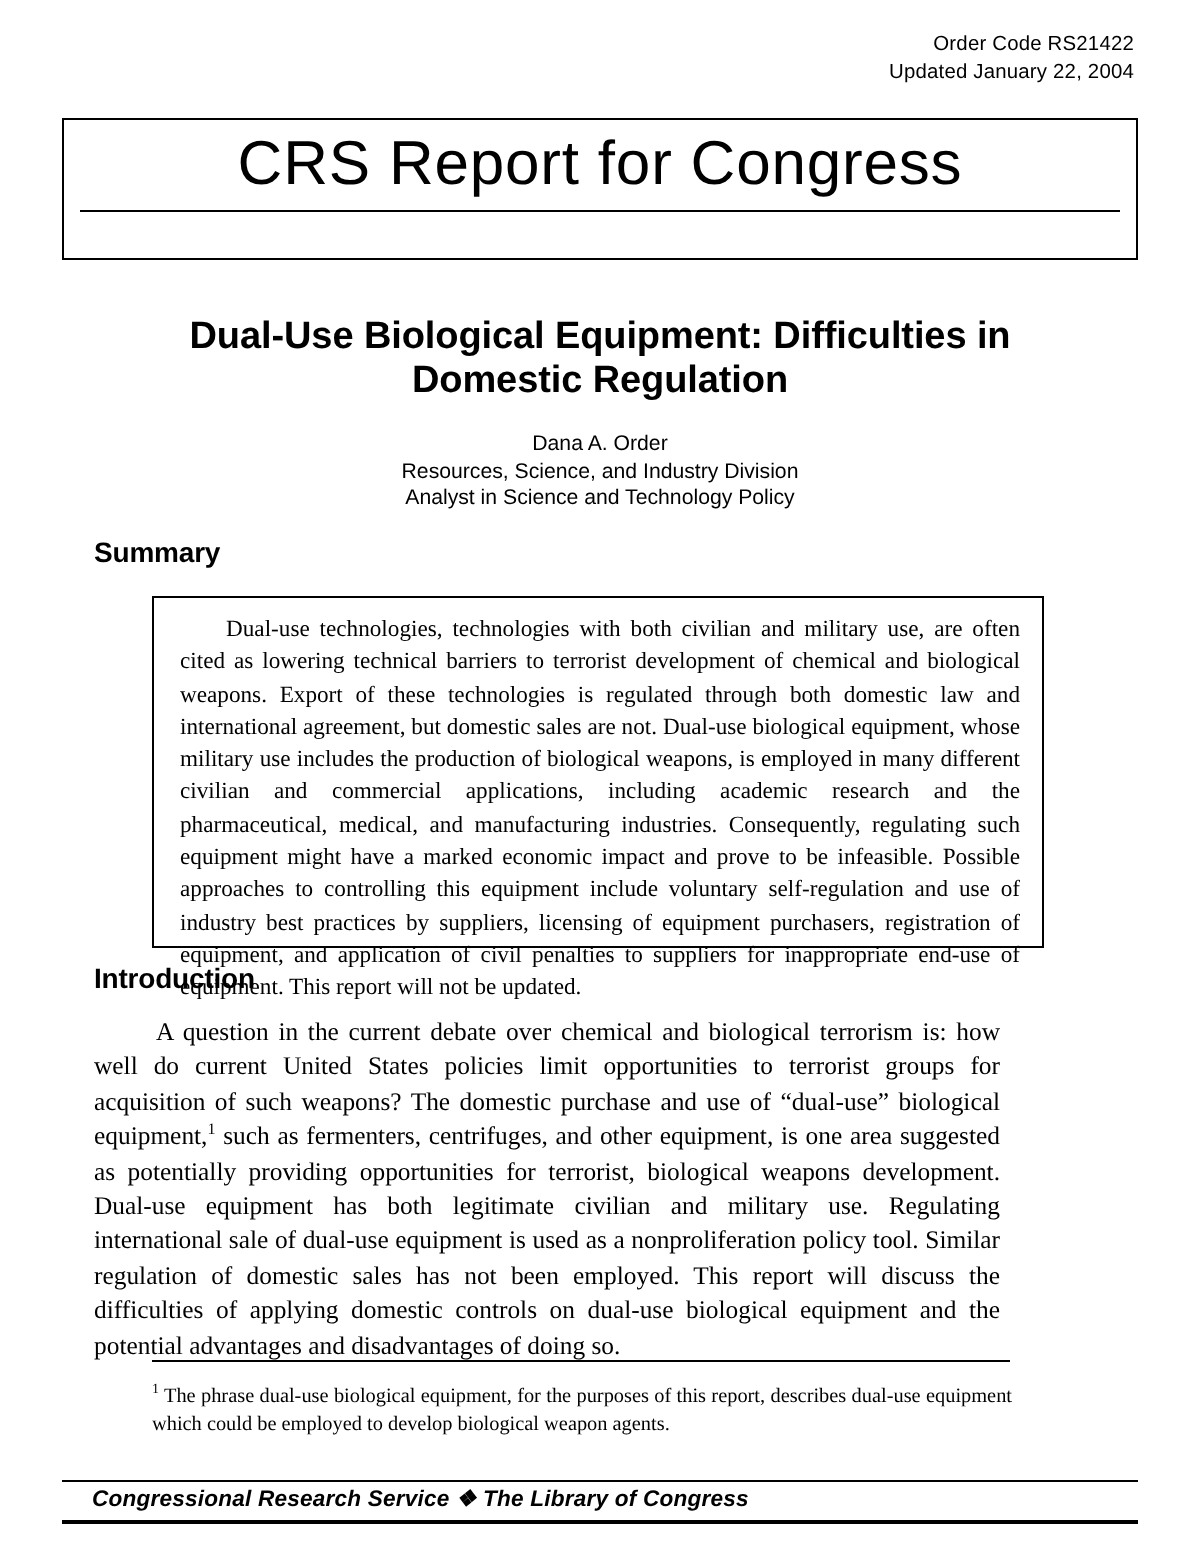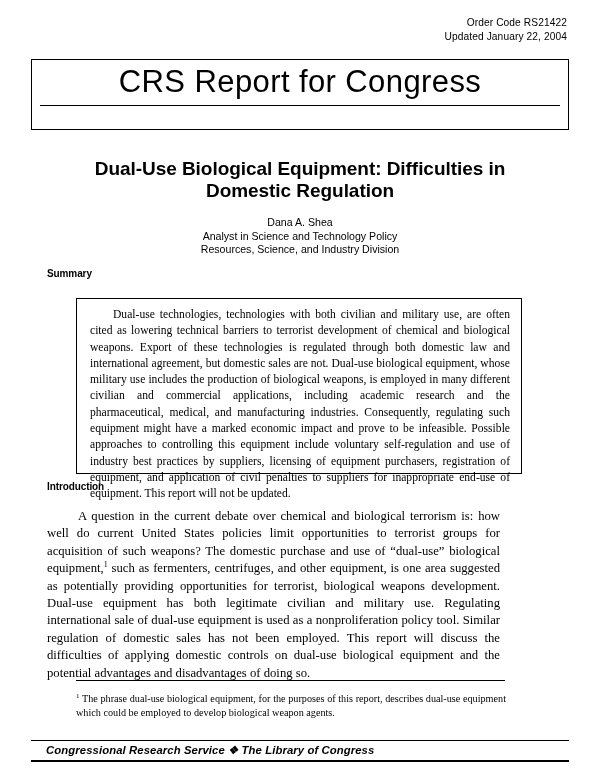--- a/index.html
+++ b/index.html
@@ -101,21 +101,21 @@
     font-family: "Liberation Sans", sans-serif;
     font-size: 10.6px;
     line-height: 13.6px;
   }
 
   
   .sec-heading {
     position: absolute;
     left: 47px;
     font-family: "Liberation Sans", sans-serif;
-    font-size: 10px;
+    font-size: 14px;
     font-weight: bold;
     letter-spacing: -0.1px;
   }
   .sec-summary { top: 268px; }
   .sec-intro   { top: 481px; }
 
   
   .summary-box {
     position: absolute;
     left: 76px;
@@ -219,23 +219,23 @@
   </div>
 
   <div class="banner">
     <div class="banner-title">CRS Report for Congress</div>
     <div class="banner-rule"></div>
   </div>
 
   <div class="doc-title">Dual-Use Biological Equipment: Difficulties in Domestic Regulation</div>
 
   <div class="author-block">
-    <div>Dana A. Shea</div>
+    <div>Dana A. Order</div>
+    <div>Resources, Science, and Industry Division</div>
     <div>Analyst in Science and Technology Policy</div>
-    <div>Resources, Science, and Industry Division</div>
   </div>
 
   <div class="sec-heading sec-summary">Summary</div>
   <div class="summary-box">
     <div class="summary-text">Dual-use technologies, technologies with both civilian and military use, are often cited as lowering technical barriers to terrorist development of chemical and biological weapons.  Export of these technologies is regulated through both domestic law and international agreement, but domestic sales are not.  Dual-use biological equipment, whose military use includes the production of biological weapons, is employed in many different civilian and commercial applications, including academic research and the pharmaceutical, medical, and manufacturing industries.  Consequently, regulating such equipment might have a marked economic impact and prove to be infeasible.  Possible approaches to controlling this equipment include voluntary self-regulation and use of industry best practices by suppliers, licensing of equipment purchasers, registration of equipment, and application of civil penalties to suppliers for inappropriate end-use of equipment.  This report will not be updated.</div>
   </div>
 
   <div class="sec-heading sec-intro">Introduction</div>
   <div class="body-para"><span>A question in the current debate over chemical and biological terrorism is: how well do current United States policies limit opportunities to terrorist groups for acquisition of such weapons?  The domestic purchase and use of “dual-use” biological equipment,</span><sup>1</sup><span> such as fermenters, centrifuges, and other equipment, is one area suggested as potentially providing opportunities for terrorist, biological weapons development.  Dual-use equipment has both legitimate civilian and military use.  Regulating international sale of dual-use equipment is used as a nonproliferation policy tool.  Similar regulation of domestic sales has not been employed. This report will discuss the difficulties of applying domestic controls on dual-use biological equipment and the potential advantages and disadvantages of doing so.</span></div>
 

